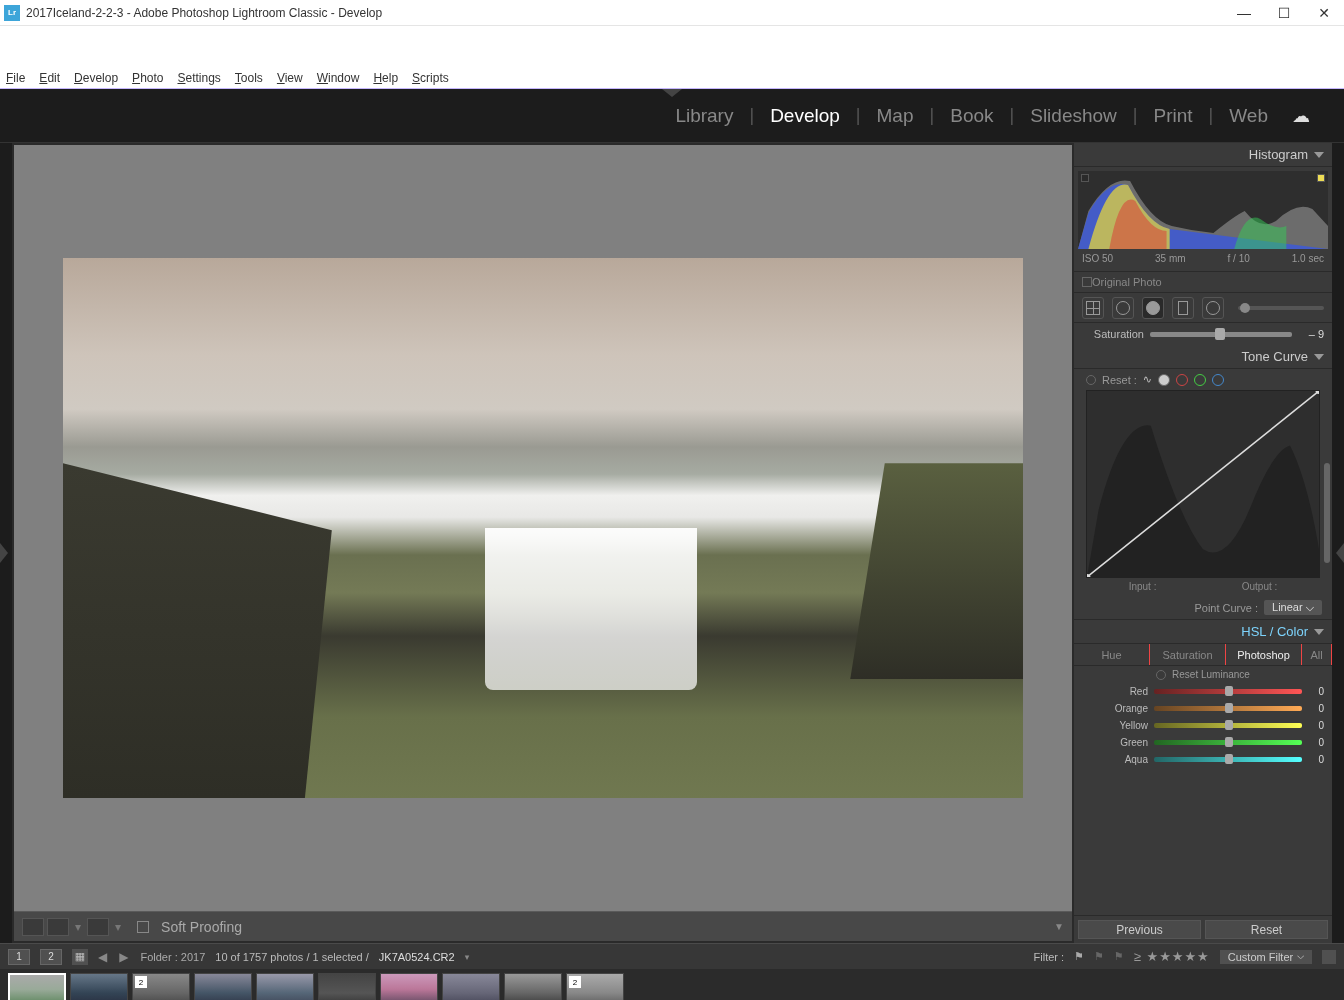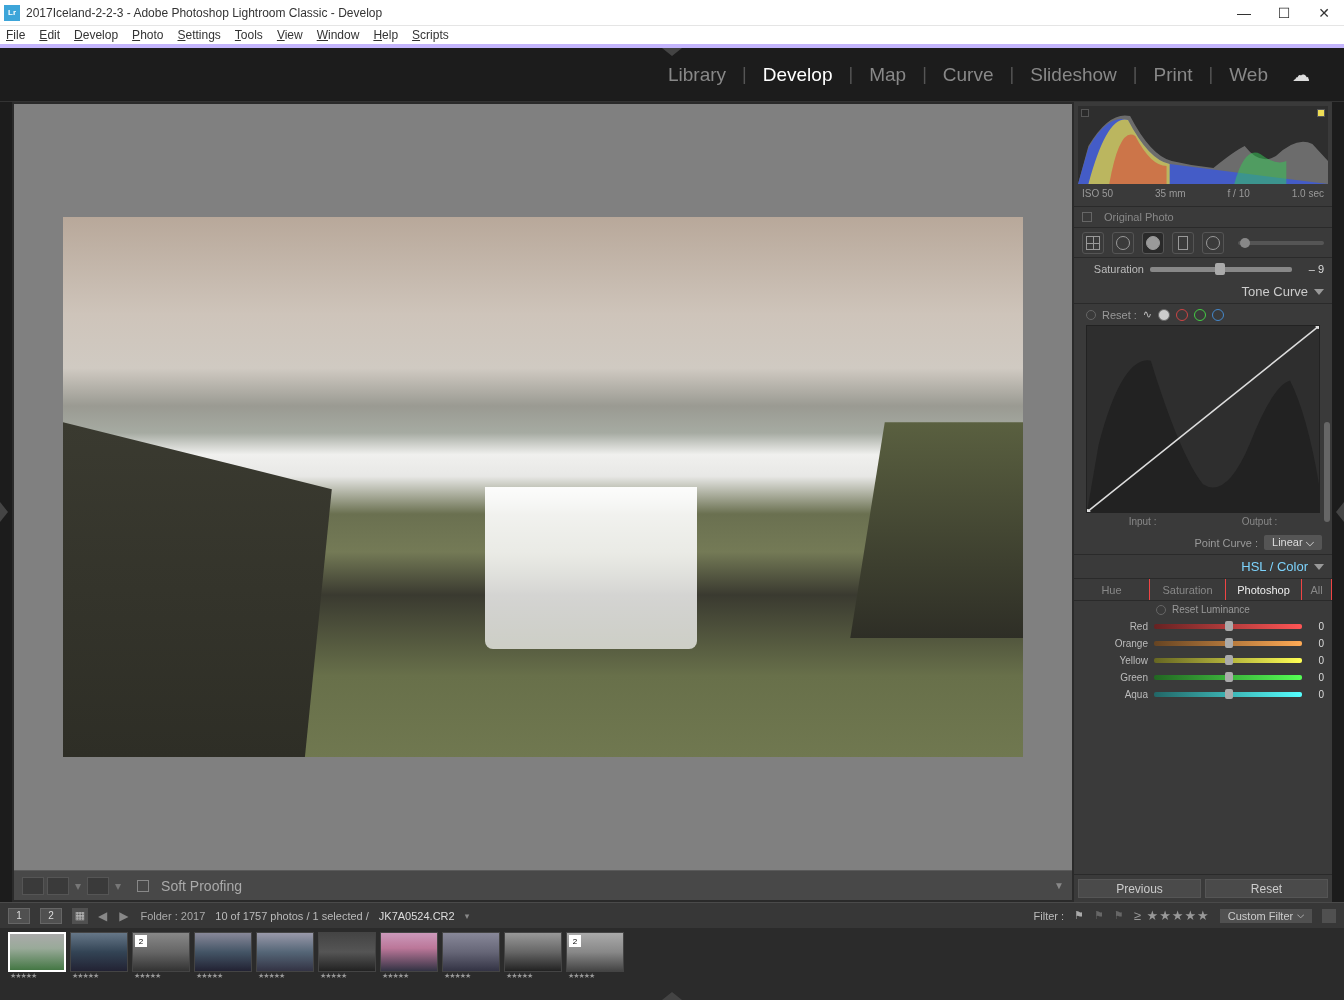--- a/index.html
+++ b/index.html
@@ -2,21 +2,21 @@
 <html><head>
 <meta charset="utf-8">
 <style>
   * { box-sizing: border-box; margin: 0; padding: 0; font-family: "Segoe UI", Arial, sans-serif; }
   body { width: 1344px; height: 1000px; background: #fff; overflow: hidden; font-size: 12px; color: #aaa; }
   .titlebar { height: 26px; background: #fff; display: flex; align-items: center; border-bottom: 1px solid #e5e5e5; }
   .titlebar .icon { width: 16px; height: 16px; background: #3da5d9; margin: 0 6px 0 4px; color: #fff; font-size: 8px; font-weight: bold; display: flex; align-items: center; justify-content: center; }
   .titlebar .title { color: #333; font-size: 12px; flex: 1; }
   .titlebar .win-btns { display: flex; }
   .titlebar .win-btn { width: 40px; height: 26px; display: flex; align-items: center; justify-content: center; color: #333; font-size: 14px; }
-  .menubar { height: 22px; background: #fff; display: flex; align-items: center; padding: 0 6px; border-bottom: 4px solid #c4b5fd; }
+  .menubar { height: 22px; background: #fff; display: flex; align-items: center; padding: 0 6px; border-bottom: 1px solid #c4b5fd; margin-top: 41px; }
   .menubar .menu-item { color: #333; font-size: 12px; margin-right: 14px; }
   .menubar .menu-item span { text-decoration: underline; }
   .app-body { background: #1c1c1c; height: 952px; display: flex; flex-direction: column; }
   .module-bar { height: 54px; display: flex; align-items: center; justify-content: flex-end; padding-right: 34px; background: #1c1c1c; position: relative; border-bottom: 1px solid #333; }
   .module-bar .chevron { position: absolute; left: 50%; top: 0; transform: translateX(-50%); width: 0; height: 0; border-left: 10px solid transparent; border-right: 10px solid transparent; border-top: 8px solid #444; }
   .module-bar .mod { color: #888; font-size: 19px; padding: 0 4px; }
   .module-bar .mod.active { color: #fff; }
   .module-bar .sep { color: #555; margin: 0 12px; font-size: 18px; }
   .module-bar .cloud { margin-left: 20px; color: #ddd; font-size: 18px; }
   .main-row { flex: 1; display: flex; background: #1c1c1c; min-height: 0; }
@@ -37,21 +37,21 @@
   .right-panel { width: 258px; background: #3a3a3a; display: flex; flex-direction: column; overflow: hidden; }
   .panel-header { height: 24px; background: #3a3a3a; display: flex; align-items: center; justify-content: flex-end; padding: 0 8px; color: #ccc; font-size: 13px; border-bottom: 1px solid #2a2a2a; }
   .panel-header .tri { width: 0; height: 0; border-left: 5px solid transparent; border-right: 5px solid transparent; border-top: 6px solid #999; margin-left: 6px; }
   .panel-header.hsl { color: #7dd3fc; justify-content: flex-end; }
   .histogram-box { height: 78px; margin: 4px; background: #2e2e2e; position: relative; overflow: hidden; }
   .histogram-box .warn { position: absolute; width: 8px; height: 8px; top: 3px; background: #2a2a2a; border: 1px solid #555; }
   .histogram-box .warn.l { left: 3px; }
   .histogram-box .warn.r { right: 3px; background: #eedd55; }
   .histogram-box svg { width: 100%; height: 100%; }
   .meta-row { height: 18px; display: flex; justify-content: space-between; padding: 0 8px; color: #999; font-size: 10px; }
-  .orig-row { height: 22px; border-top: 1px solid #2a2a2a; border-bottom: 1px solid #2a2a2a; display: flex; align-items: center; padding: 0 8px; color: #888; font-size: 11px; gap: 12px; }
+  .orig-row { height: 22px; border-top: 1px solid #2a2a2a; border-bottom: 1px solid #2a2a2a; display: flex; align-items: center; padding: 0 8px; color: #888; font-size: 11px; gap: 0; }
   .orig-row .sq { width: 10px; height: 10px; border: 1px solid #666; }
   .tool-strip { height: 30px; border-bottom: 1px solid #2a2a2a; display: flex; align-items: center; padding: 0 8px; gap: 8px; }
   .tool-strip .tool { width: 22px; height: 22px; border: 1px solid #555; border-radius: 3px; display: flex; align-items: center; justify-content: center; background: #3a3a3a; }
   .tool-strip .tool.sel { background: #2a2a2a; }
   .tool-strip .tool .circ { width: 14px; height: 14px; border-radius: 50%; border: 1px solid #999; }
   .tool-strip .tool .circ.fill { background: #999; }
   .tool-strip .tool .grid { width: 14px; height: 14px; border: 1px solid #999; position: relative; }
   .tool-strip .tool .grid::before, .tool-strip .tool .grid::after { content: ''; position: absolute; background: #999; }
   .tool-strip .tool .grid::before { top: 50%; left: 0; right: 0; height: 1px; }
   .tool-strip .tool .grid::after { left: 50%; top: 0; bottom: 0; width: 1px; }
@@ -132,21 +132,21 @@
 
 <div class="app-body">
   <div class="module-bar" id="module-bar">
     <div class="chevron"></div>
   <div class="mod">Library</div>
       <div class="sep">|</div>
       <div class="mod active">Develop</div>
       <div class="sep">|</div>
       <div class="mod">Map</div>
       <div class="sep">|</div>
-      <div class="mod">Curve</div>
+      <div class="mod">Book</div>
       <div class="sep">|</div>
       <div class="mod">Slideshow</div>
       <div class="sep">|</div>
       <div class="mod">Print</div>
       <div class="sep">|</div>
       <div class="mod">Web</div>
       <div class="cloud">☁</div>
     </div>
 
   <div class="main-row">
@@ -172,20 +172,24 @@
           <div class="tb-btn"></div>
         </div>
         <div style="color:#777">▾</div>
         <div class="chk"></div>
         <div class="lbl">Soft Proofing</div>
         <div class="drop">▼</div>
       </div>
     </div>
 
     <div class="right-panel" style="position:relative;">
+      <div class="panel-header">
+        <span>Histogram</span>
+        <span class="tri"></span>
+      </div>
       <div class="histogram-box">
         <div class="warn l"></div>
         <div class="warn r"></div>
         <svg viewBox="0 0 240 78" preserveAspectRatio="none">
           <path d="M0 78 L10 40 Q30 5 50 10 Q70 50 90 55 Q110 60 130 62 Q150 45 160 40 Q175 60 190 50 Q210 30 225 38 L240 55 L240 78 Z" fill="#888" opacity="0.7"></path>
           <path d="M0 78 L10 42 Q28 8 48 14 Q68 54 88 58 L240 78 Z" fill="#3355ee" opacity="0.7"></path>
           <path d="M10 78 Q28 8 48 14 Q68 54 88 58 L88 78 Z" fill="#eedd33" opacity="0.7"></path>
           <path d="M30 78 Q40 20 55 30 Q70 60 85 60 L85 78 Z" fill="#dd3333" opacity="0.5"></path>
           <path d="M150 78 Q160 40 175 48 Q190 60 200 55 L200 78 Z" fill="#33cc55" opacity="0.5"></path>
         </svg>

